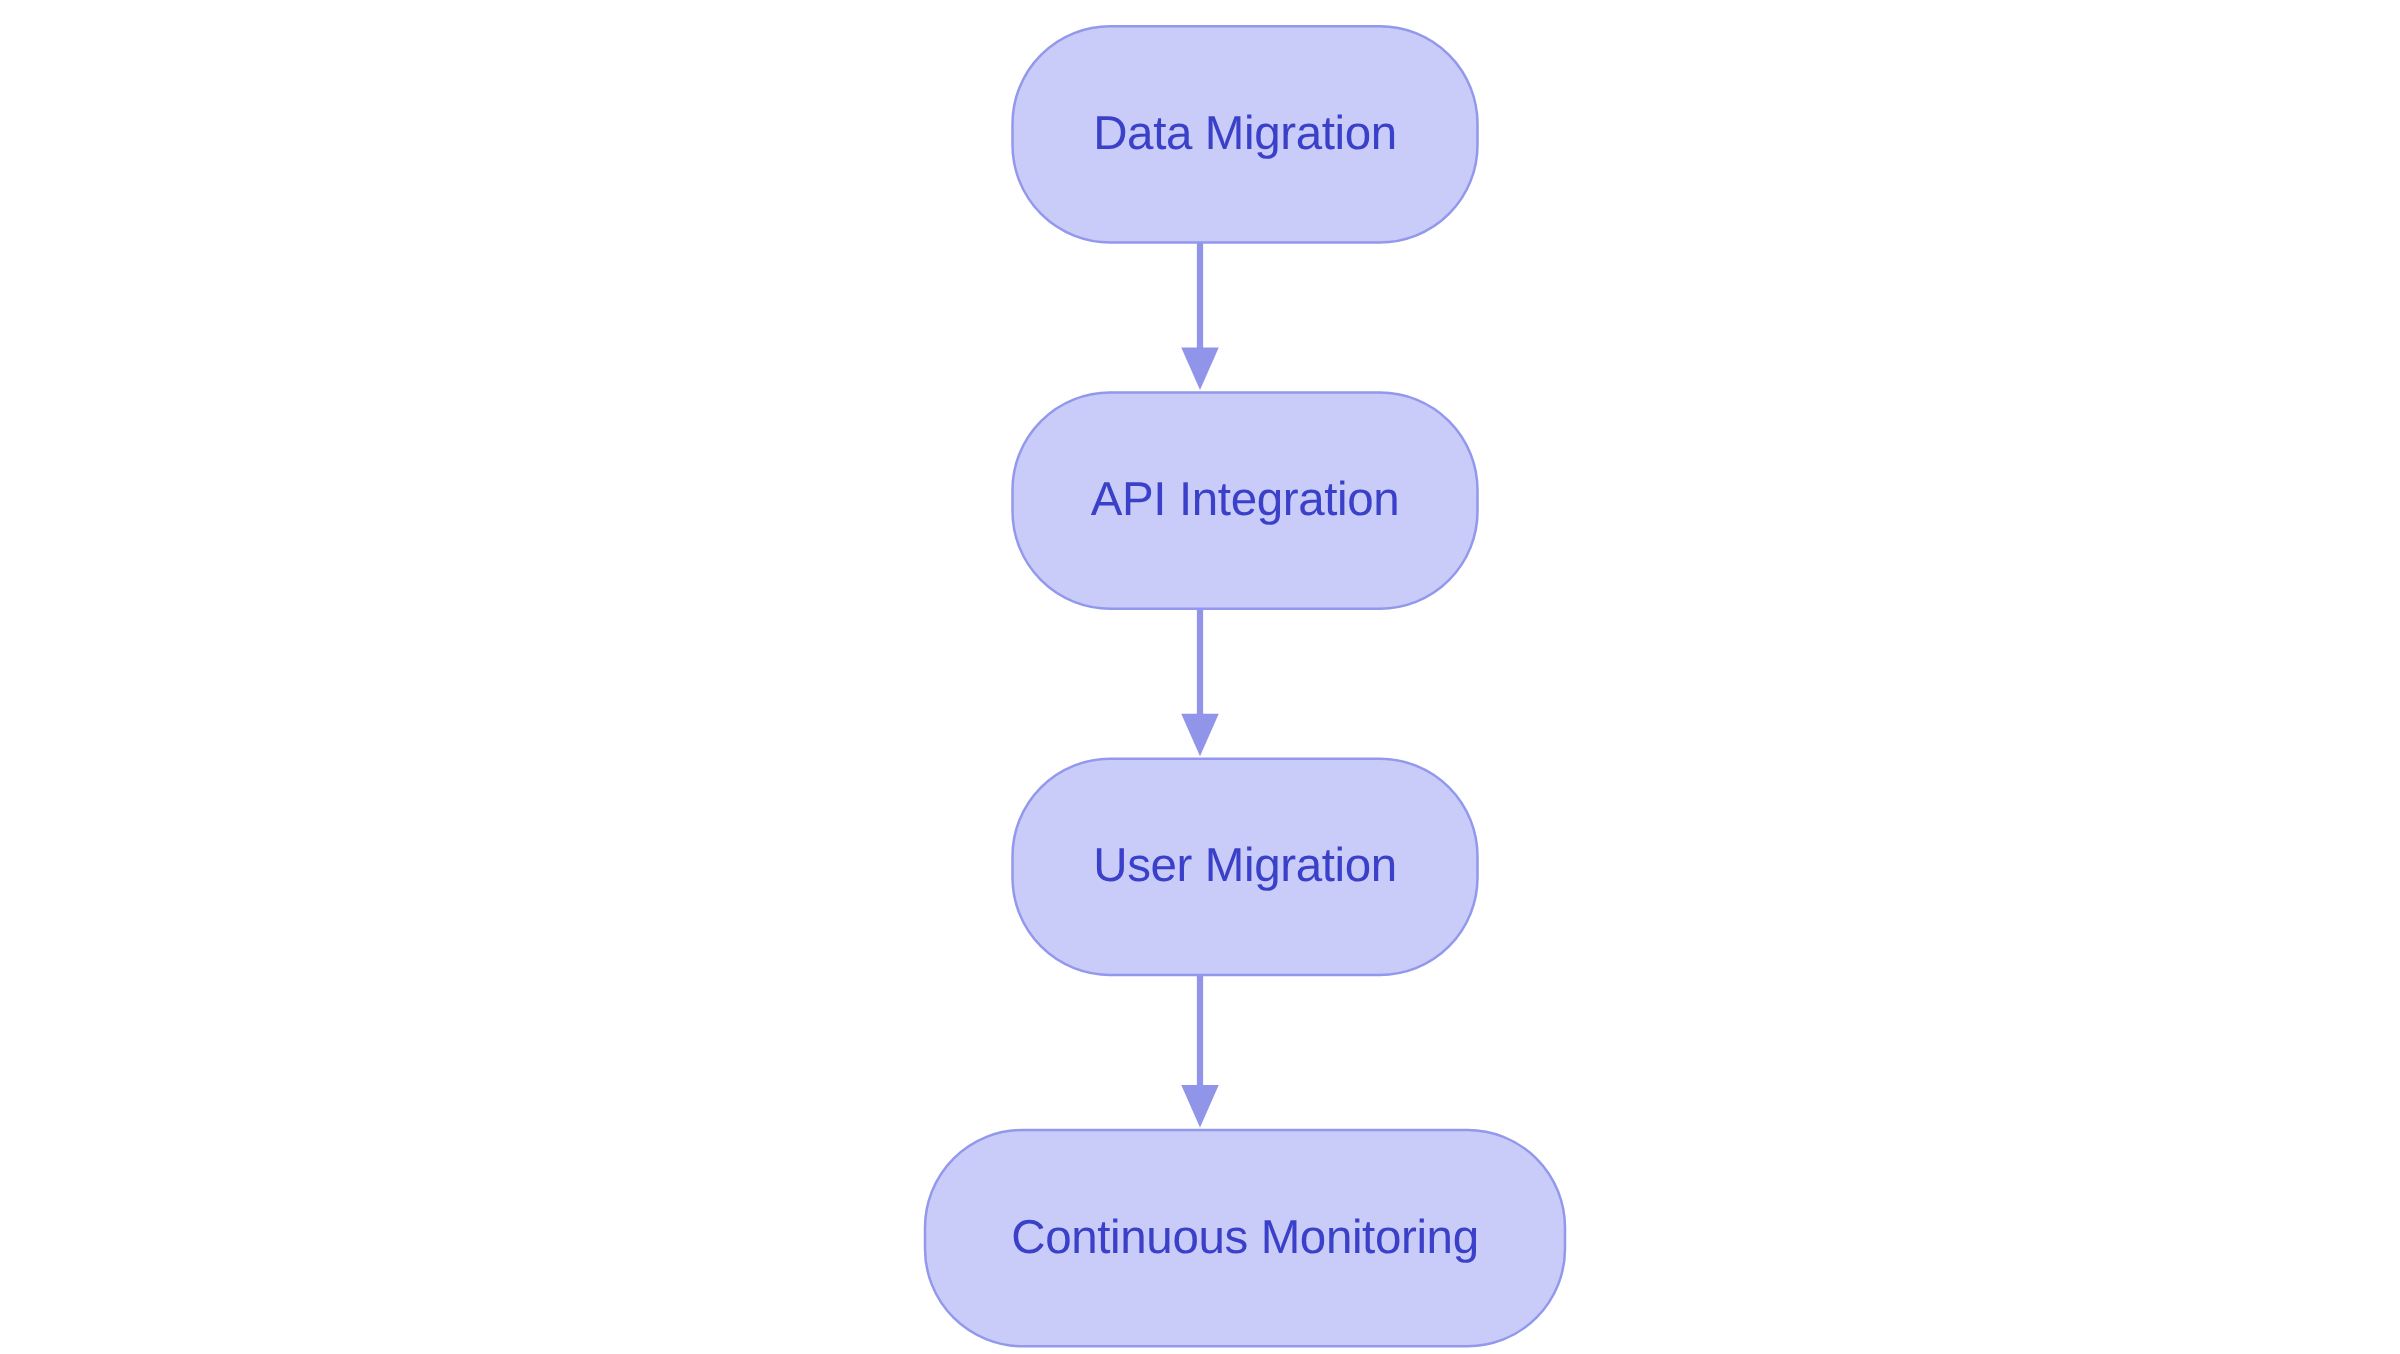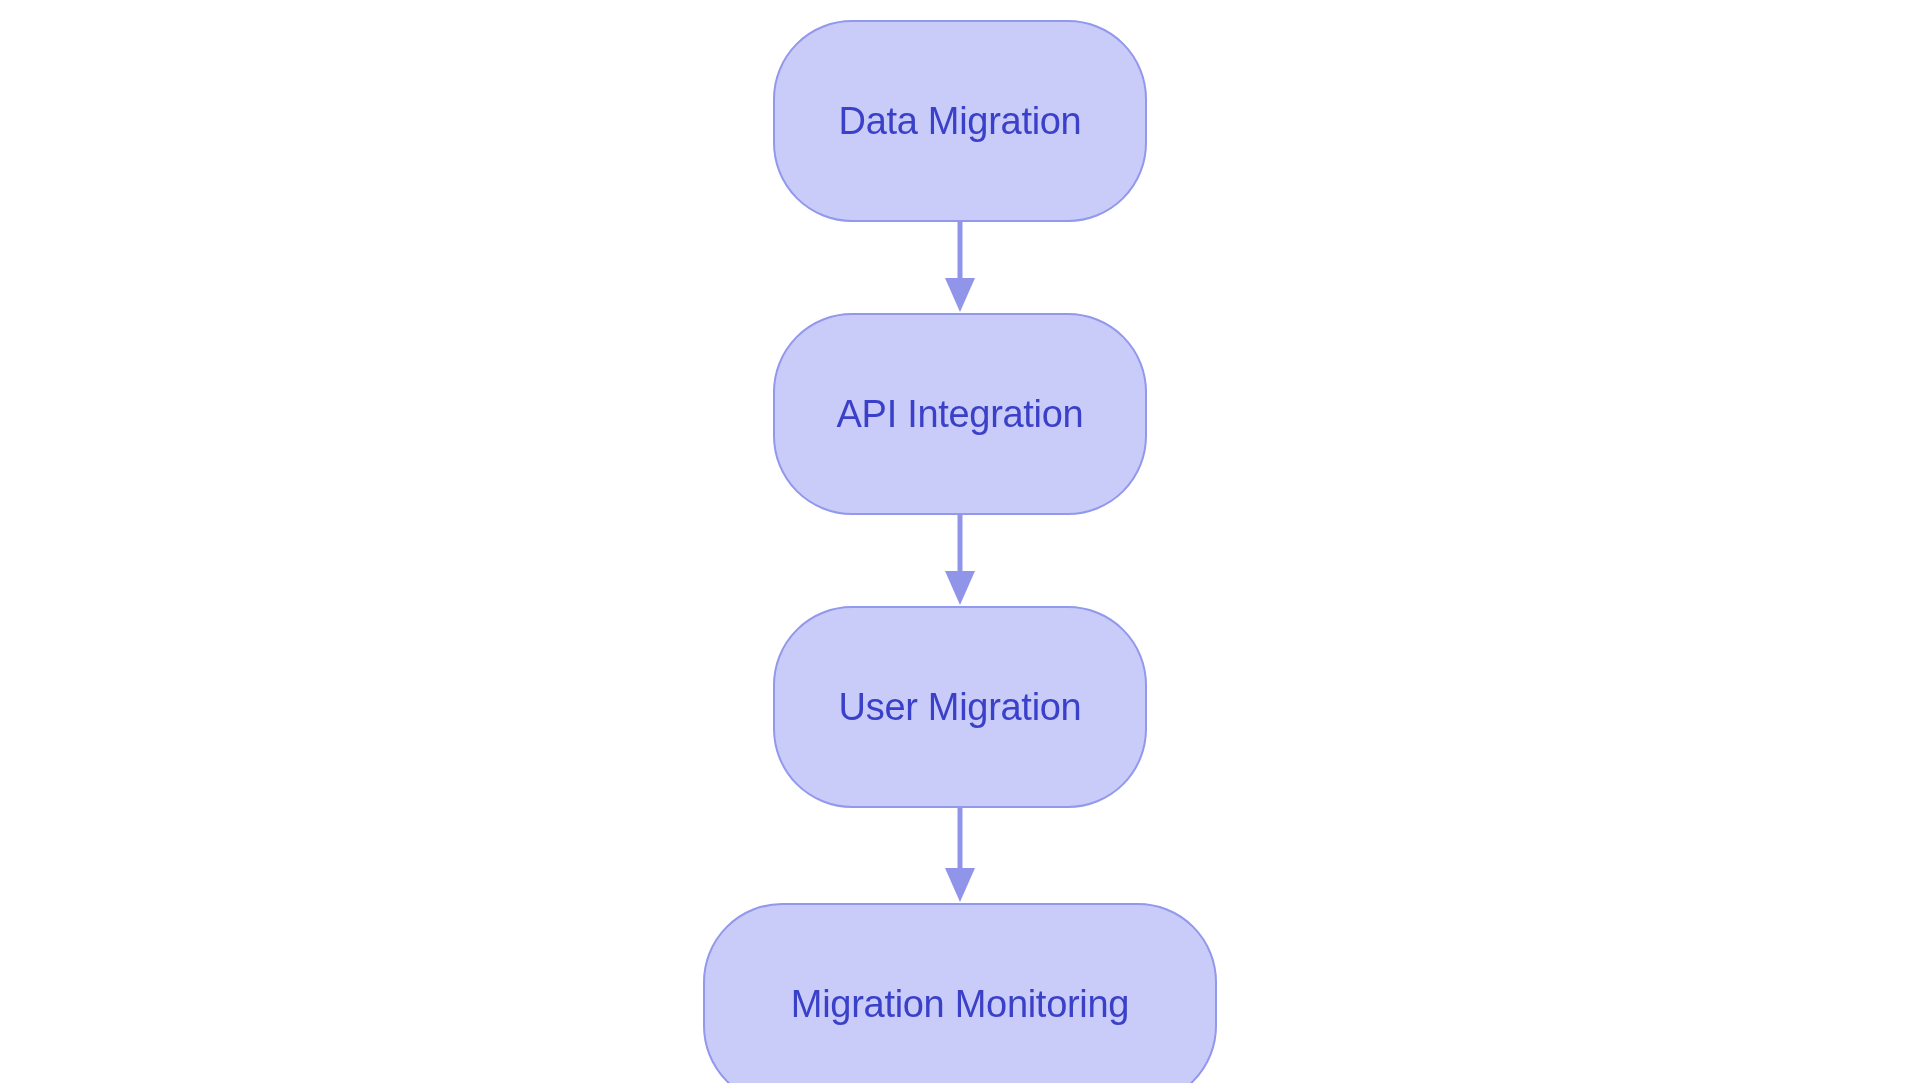--- a/index.html
+++ b/index.html
@@ -20,27 +20,28 @@
     font-family: "Liberation Sans", "DejaVu Sans", sans-serif;
   }
   .edges-layer {
     position: absolute;
     left: 0; top: 0;
     width: 1920px; height: 1083px;
     pointer-events: none;
   }
   .node {
     position: absolute;
-    height: 202px;
+    height: 175px;
     background: var(--node-fill);
     border: 2px solid var(--node-border);
     border-radius: 79px;
     display: flex;
     align-items: center;
     justify-content: center;
+    margin-left: 36px;
   }
   .node-label {
     color: var(--text-color);
     font-size: 38px;
     letter-spacing: -0.3px;
     white-space: nowrap;
   }
   #node-1, #node-2, #node-3 { left: 773px; width: 374px; }
   #node-1 { top: 20px; }
   #node-2 { top: 313px; }
@@ -73,16 +74,16 @@
 
   <div class="node" id="node-2">
     <span class="node-label">API Integration</span>
   </div>
 
   <div class="node" id="node-3">
     <span class="node-label">User Migration</span>
   </div>
 
   <div class="node" id="node-4">
-    <span class="node-label">Migration Monitoring</span>
+    <span class="node-label">Continuous Monitoring</span>
   </div>
 
 </div>
 
 </body></html>

